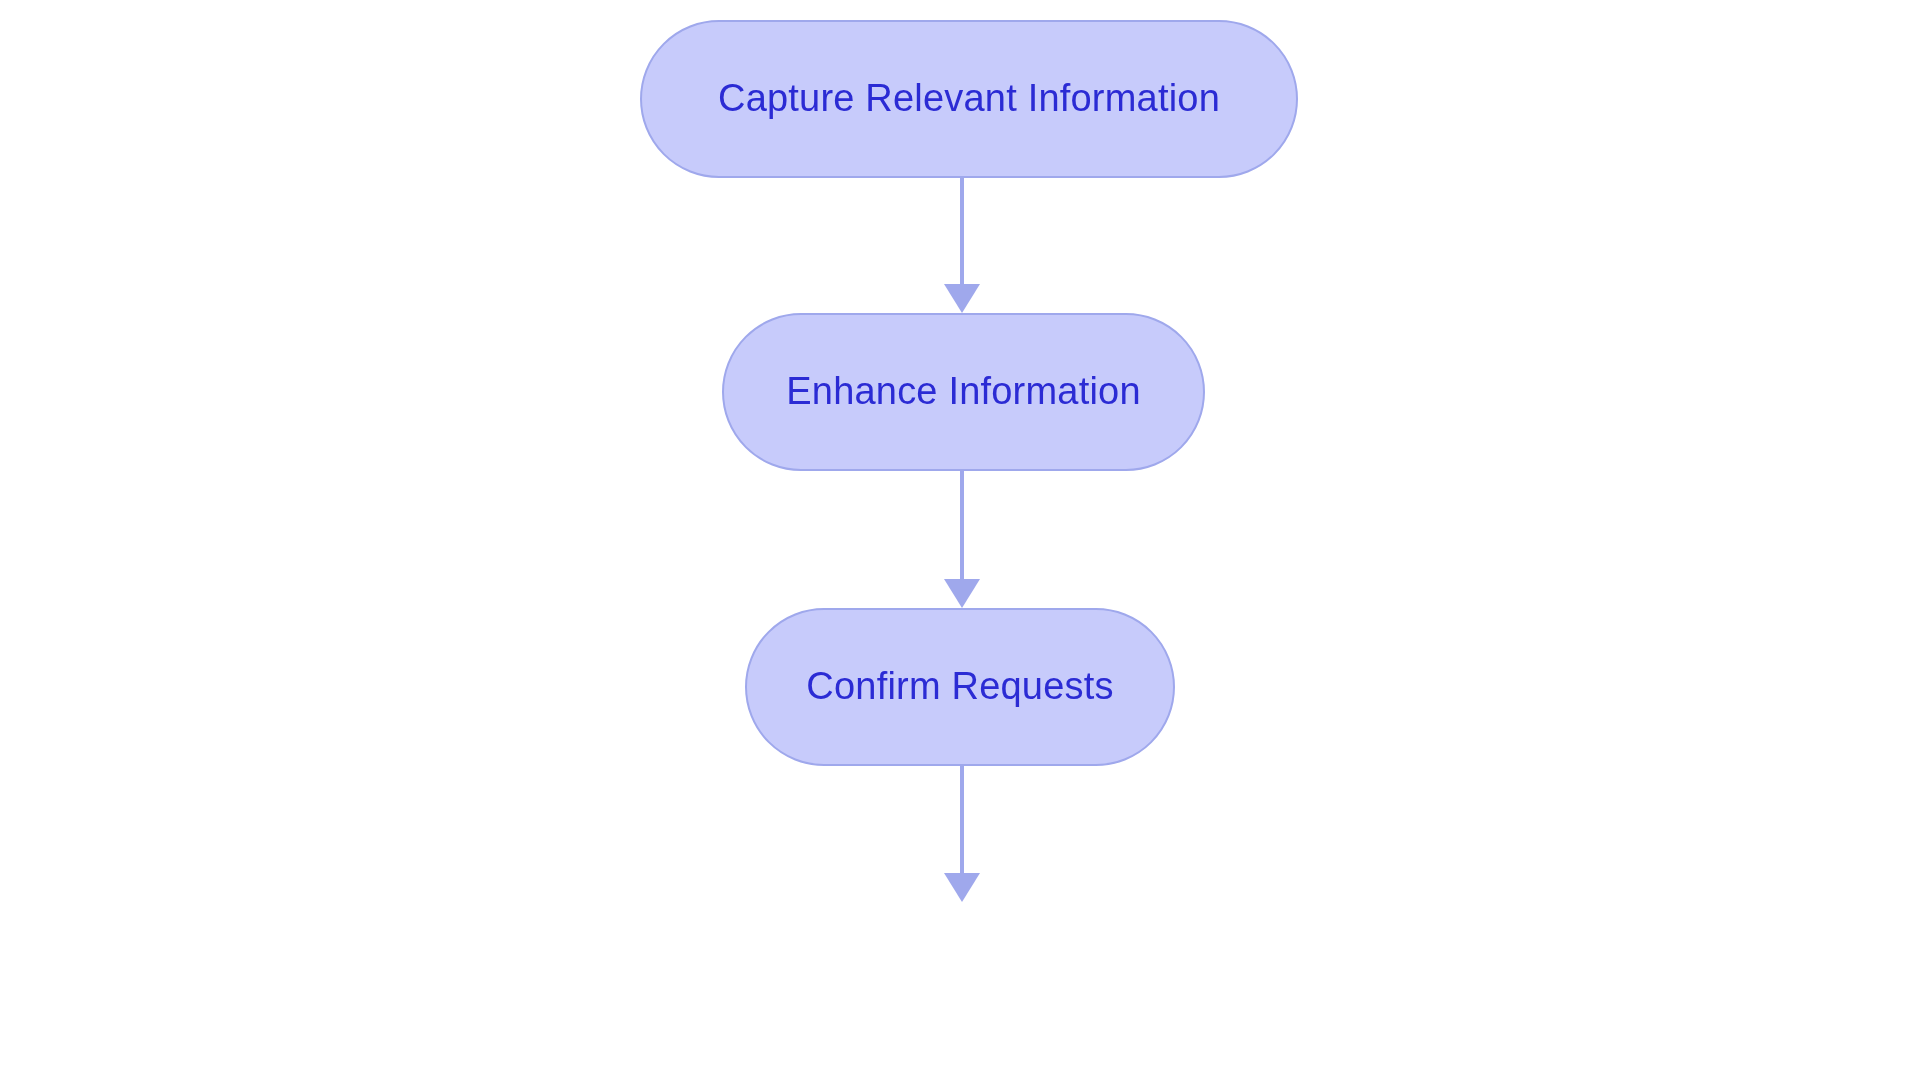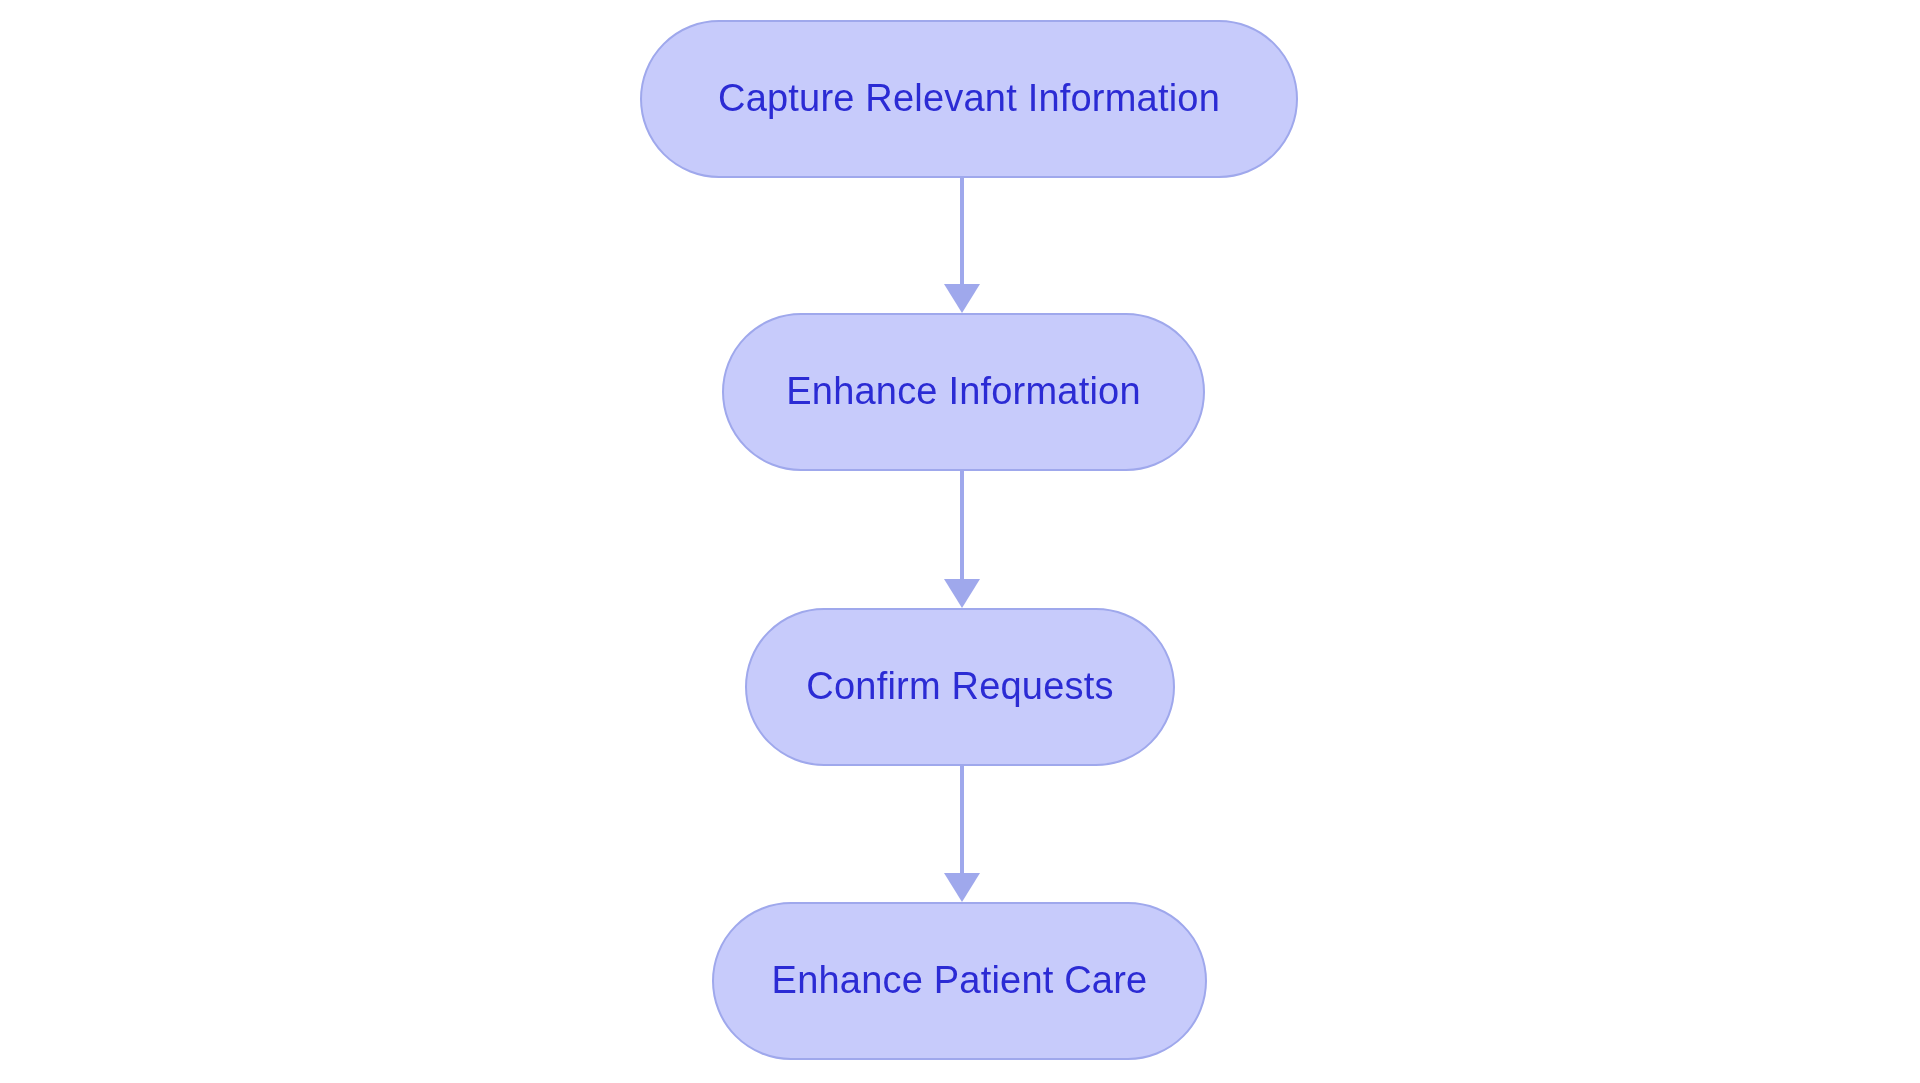--- a/index.html
+++ b/index.html
@@ -104,17 +104,14 @@
   </div>
 
   <div class="flow-node" id="node-evaluate-information">
     <span class="flow-node-label">Enhance Information</span>
   </div>
 
   <div class="flow-node" id="node-confirm-requests">
     <span class="flow-node-label">Confirm Requests</span>
   </div>
 
-  <div class="flow-node" id="node-enhance-patient-care">
-    <span class="flow-node-label">Enhance Patient Care</span>
-  </div>
 
 </div>
 
 </body></html>

